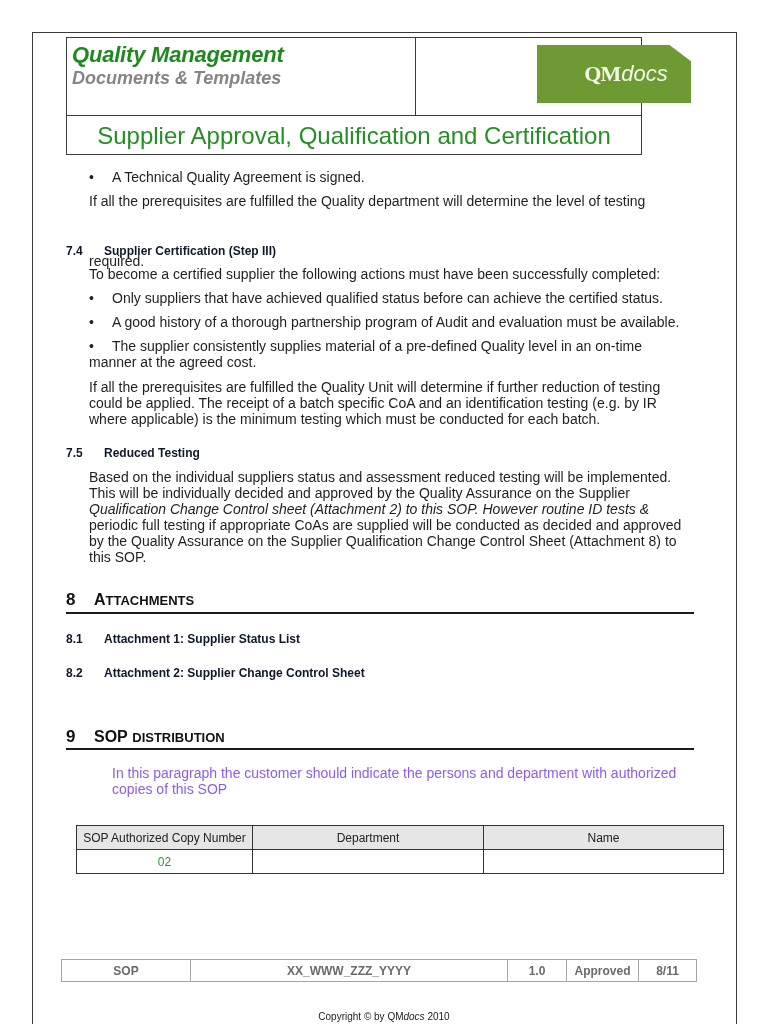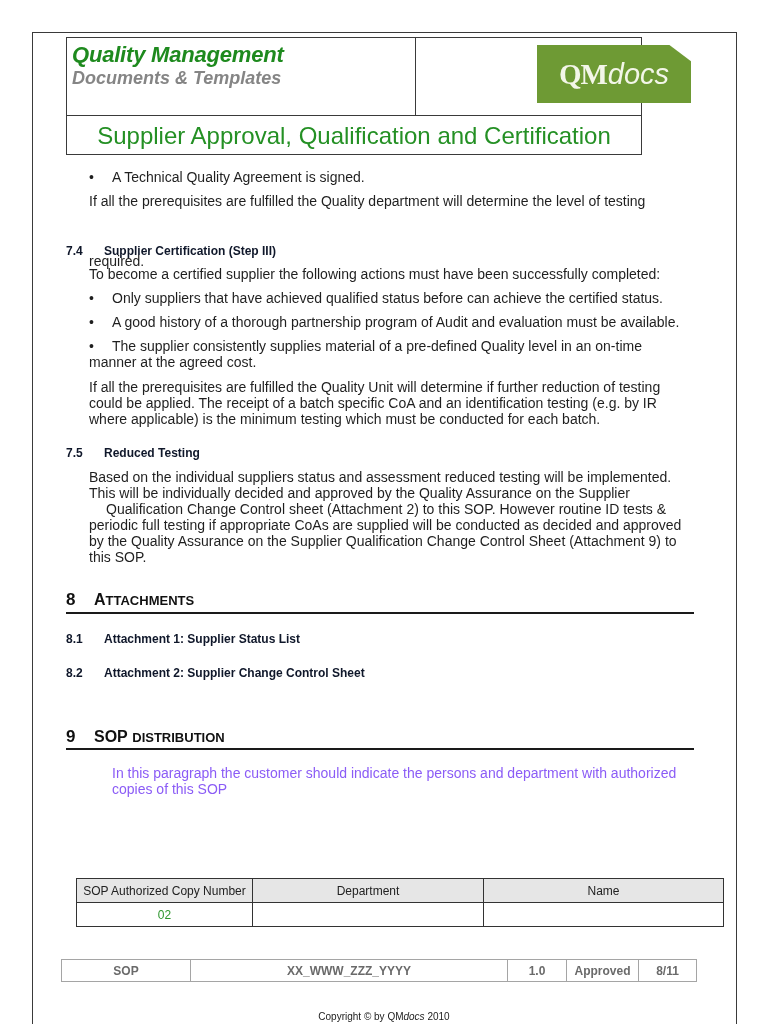--- a/index.html
+++ b/index.html
@@ -10,37 +10,37 @@
 
   
   .hdr { position:absolute; left:66px; top:37px; width:576px; height:118px;
          border:1px solid #3a3a3a; box-sizing:border-box; }
   .hdr-top { position:absolute; left:0; top:0; width:100%; height:77px; border-bottom:1px solid #3a3a3a; }
   .hdr-left { position:absolute; left:0; top:0; width:348px; height:77px; border-right:1px solid #3a3a3a; }
   .brand1 { position:absolute; left:5px; top:4px; font-size:22px; font-weight:bold; font-style:italic; color:#1e8a1e; letter-spacing:-0.2px; }
   .brand2 { position:absolute; left:5px; top:30px; font-size:18px; font-weight:bold; font-style:italic; color:#858585; }
   .logo { position:absolute; left:470px; top:7px; width:154px; height:58px; background:#6e9a34;
           clip-path:polygon(0 0, 86% 0, 100% 28%, 100% 100%, 0 100%); }
-  .logo-text { position:absolute; left:0; top:0; width:100%; height:100%; display:flex; align-items:center; justify-content:center;
-               color:#f3f6e8; font-size:29px; }
+  .logo-text { position:absolute; left:12px; top:0; width:100%; height:100%; display:flex; align-items:center; justify-content:center;
+               color:#f3f6e8; font-size:22px; }
   .logo-text .qm { font-family:"Liberation Serif", serif; font-weight:bold; letter-spacing:-1px; }
   .logo-text .docs { font-style:italic; font-family:"Liberation Sans", sans-serif; margin-left:1px; }
   .hdr-title { position:absolute; left:0; top:78px; width:100%; height:39px; display:flex; align-items:center; justify-content:center;
                font-size:24px; color:#249024; }
 
   
   .txt { position:absolute; font-size:14px; line-height:16px; color:#1f1f1f; }
   .bullet { position:absolute; font-size:14px; color:#1f1f1f; }
   .sub { position:absolute; font-size:12px; font-weight:bold; color:#0f172a; }
   .sub .num { display:inline-block; width:38px; }
   .h1 { position:absolute; left:66px; width:628px; font-weight:bold; color:#111; border-bottom:2px solid #1a1a1a; box-sizing:border-box; }
   .h1 .n { display:inline-block; width:28px; font-size:17px; }
   .green { color:#8b5cf6; }
 
-  table.dist { position:absolute; left:76px; top:878px; width:648px; border-collapse:collapse; font-size:12px; }
+  table.dist { position:absolute; left:76px; top:825px; width:648px; border-collapse:collapse; font-size:12px; }
   table.dist th, table.dist td { border:1px solid #333; height:23px; text-align:center; padding:0; }
   table.dist th { background:#e6e6e6; font-weight:normal; color:#222; }
   table.dist td { color:#2e962e; }
 
   table.foot { position:absolute; left:61px; top:959px; width:636px; border-collapse:collapse; font-size:12px; color:#7a7a7a; }
   table.foot td { border:1px solid #a5a5a5; height:21px; text-align:center; padding:0; }
   table.foot tr.vals td { font-weight:bold; color:#6a6a6a; }
   .copyright { position:absolute; left:0; width:768px; top:1011px; text-align:center; font-size:10px; color:#222; }
   .copyright i { font-style:italic; }
 </style>
@@ -83,23 +83,23 @@
 <div class="txt" style="left:89px;top:354px;">manner at the agreed cost.</div>
 <div class="txt" style="left:89px;top:379px;">If all the prerequisites are fulfilled the Quality Unit will determine if further reduction of testing</div>
 <div class="txt" style="left:89px;top:395px;">could be applied. The receipt of a batch specific CoA and an identification testing (e.g. by IR</div>
 <div class="txt" style="left:89px;top:411px;">where applicable) is the minimum testing which must be conducted for each batch.</div>
 
 <div class="sub" style="left:66px;top:446px;">
   <span class="num">7.5</span><span>Reduced Testing</span>
 </div>
 <div class="txt" style="left:89px;top:469px;">Based on the individual suppliers status and assessment reduced testing will be implemented.</div>
 <div class="txt" style="left:89px;top:485px;">This will be individually decided and approved by the Quality Assurance on the Supplier</div>
-<div class="txt" style="left:106px;top:501px;">Qualification Change Control sheet (Attachment 2) to this SOP. However routine ID tests &amp;</div>
+<div class="txt" style="left:89px;top:501px;font-style:italic;">Qualification Change Control sheet (Attachment 2) to this SOP. However routine ID tests &amp;</div>
 <div class="txt" style="left:89px;top:517px;">periodic full testing if appropriate CoAs are supplied will be conducted as decided and approved</div>
-<div class="txt" style="left:89px;top:533px;">by the Quality Assurance on the Supplier Qualification Change Control Sheet (Attachment 9) to</div>
+<div class="txt" style="left:89px;top:533px;">by the Quality Assurance on the Supplier Qualification Change Control Sheet (Attachment 8) to</div>
 <div class="txt" style="left:89px;top:549px;">this SOP.</div>
 
 <div class="h1" style="top:590px;height:24px;">
   <span class="n">8</span><span style="font-size:16px;">A</span><span style="font-size:13px;">TTACHMENTS</span>
 </div>
 <div class="sub" style="left:66px;top:632px;">
   <span class="num">8.1</span><span>Attachment 1: Supplier Status List</span>
 </div>
 <div class="sub" style="left:66px;top:666px;">
   <span class="num">8.2</span><span>Attachment 2: Supplier Change Control Sheet</span>

